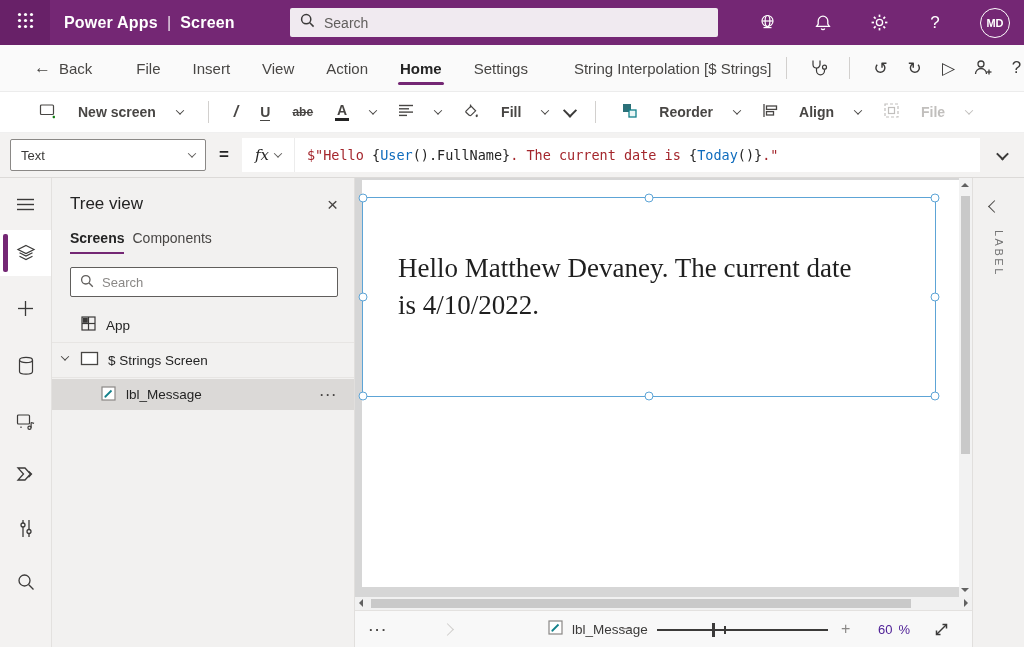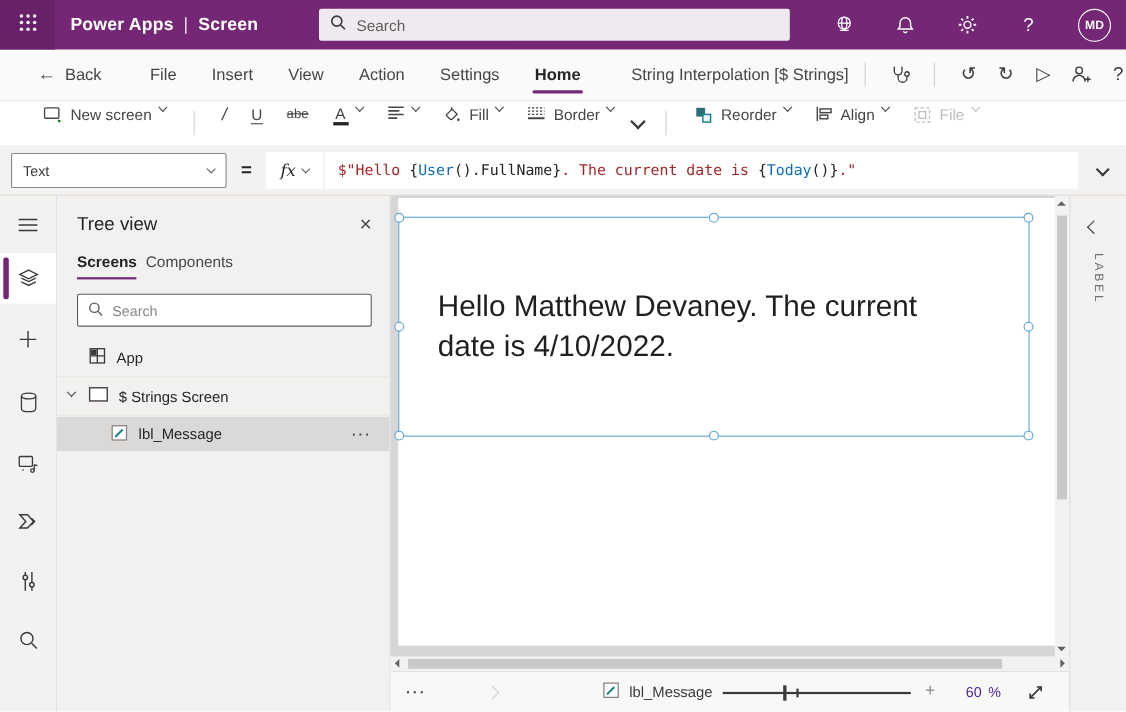--- a/index.html
+++ b/index.html
@@ -28,21 +28,21 @@
   .vdiv { width:1px; height:22px; background:#d2d0ce; margin:0 14px; }
   .menu-item { padding:0 16px; cursor:pointer; height:47px; display:flex; align-items:center; position:relative; }
   .menu-item.active { font-weight:700; color:#242424; }
   .menu-item.active::after { content:""; position:absolute; left:14px; right:14px; bottom:7px; height:3px; background:#742774; border-radius:2px; }
   .app-title { margin-left:30px; white-space:nowrap; }
   .menu-right { margin-left:auto; display:flex; align-items:center; gap:0; padding-right:16px; }
   .mico { width:34px; height:30px; display:flex; align-items:center; justify-content:center; cursor:pointer; color:#3b3a39; font-size:17px; }
 
   
   .toolbar { height:41px; background:#fff; border-bottom:1px solid #f0f0f0; display:flex; align-items:center; padding-left:28px; flex:none; color:#484644; font-size:14px; }
-  .tbtn { display:flex; align-items:flex-start; gap:7px; padding:0 11px; height:32px; cursor:pointer; white-space:nowrap; }
+  .tbtn { display:flex; align-items:center; gap:21px; padding:0 11px; height:32px; cursor:pointer; white-space:nowrap;font-weight:bold; }
   .tbtn.disabled { color:#c1bfbd; cursor:default; }
   .chev { display:inline-block; width:6px; height:6px; border-right:1.4px solid currentColor; border-bottom:1.4px solid currentColor; transform:rotate(45deg) translate(-1px,-1px); }
   .chev-big { width:10px; height:10px; border-width:2.4px; color:#3b3a39; margin:0 6px; }
   .glyph-italic { font-style:italic; font-size:16px; }
   .glyph-underline { font-size:14px; border-bottom:1.2px solid #484644; padding-bottom:0; }
   .glyph-strike { font-size:12px; text-decoration:line-through; }
   .fontcolor { display:flex; flex-direction:column; align-items:center; line-height:1; }
   .fontcolor .a { font-size:14px; }
   .fontcolor .bar { width:14px; height:3px; background:#242424; margin-top:1px; }
 
@@ -85,21 +85,21 @@
   .trow.selected { background:#dbd9d7; padding-left:48px; height:31px; }
   .trow .more { margin-left:auto; margin-right:16px; color:#484644; letter-spacing:2px; font-weight:700; font-size:12px; }
 
   
   .center { width:617px; display:flex; flex-direction:column; flex:none; min-height:0; }
   .viewport { flex:1; display:flex; min-height:0; }
   .page-wrap { flex:1; position:relative; background:#d6d6d6; }
   .page { position:absolute; left:7px; top:2px; right:0; bottom:10px; background:#fff; }
   .sel-box { position:absolute; left:0; top:17px; width:574px; height:200px; border:1px solid #5da4d6; }
   .handle { position:absolute; width:9px; height:9px; background:#fff; border:1.4px solid #5da4d6; border-radius:50%; transform:translate(-50%,-50%); }
-  .page-label { position:absolute; left:35px; top:62px; width:478px; font-size:27px; line-height:37px; color:#1f1f1f; }
+  .page-label { position:absolute; left:35px; top:52px; width:478px; font-size:27px; line-height:37px; color:#1f1f1f;font-family:Liberation Serif, serif; }
 
   
   .vscroll { width:13px; background:#f2f2f2; position:relative; flex:none; }
   .vthumb { position:absolute; left:2px; top:18px; width:9px; height:258px; background:#c9c9c9; }
   .arr { position:absolute; width:0; height:0; border:4px solid transparent; }
   .arr.up { left:2px; top:5px; border-bottom-color:#616161; border-top-width:0; }
   .arr.down { left:2px; bottom:5px; border-top-color:#616161; border-bottom-width:0; }
   .hscroll { height:13px; background:#f1f1f1; position:relative; flex:none; }
   .hthumb { position:absolute; top:2px; left:16px; width:540px; height:9px; background:#c9c9c9; }
   .arr.left { top:2px; left:4px; border-right-color:#616161; border-left-width:0; }
@@ -201,22 +201,22 @@
   <div class="menubar">
     <span class="back">
       <span class="arrow">←</span>
       <span>Back</span>
     </span>
     <span class="vdiv"></span>
     <span class="menu-item">File</span>
     <span class="menu-item">Insert</span>
     <span class="menu-item">View</span>
     <span class="menu-item">Action</span>
+    <span class="menu-item active">Home</span>
     <span class="menu-item">Settings</span>
-    <span class="menu-item active">Home</span>
     <span class="app-title">String Interpolation [$ Strings]</span>
     <span class="menu-right">
       <span class="vdiv"></span>
       <span class="mico">
         <svg width="20" height="20" viewBox="0 0 20 20" fill="none" stroke="#3b3a39" stroke-width="1.2">
           <path d="M5 2.5v4a3.5 3.5 0 0 0 7 0v-4"></path>
             <path d="M8.5 10v2.8a4 4 0 0 0 8 0v-1.2"></path>
             <circle cx="16.5" cy="9.2" r="2"></circle>
         </svg>
       </span>
@@ -276,34 +276,20 @@
     </span>
     <span class="tbtn">
       <span>
         <svg width="17" height="16" viewBox="0 0 17 16" fill="none" stroke="#484644" stroke-width="1.2">
           <path d="M7.5 1.5v3"></path>
             <path d="M3 8.2 8 3.2l4.6 4.6-4.4 4.4a1.4 1.4 0 0 1-2 0L3 9.2a.7.7 0 0 1 0-1z"></path>
           <path d="M14.2 11.2c.8 1.1.8 2.3 0 2.8-.8.5-1.6-.2-1.6-1.3 0-.6.8-1.5 1.6-1.5z" fill="#484644" stroke="none"></path>
         </svg>
       </span>
       <span>Fill</span>
-      <span class="chev"></span>
-    </span>
-    <span class="tbtn">
-      <span>
-        <svg width="17" height="14" viewBox="0 0 17 14" stroke="#484644" stroke-width="1.2">
-          <g stroke-dasharray="2 1.6">
-              <line x1="1" y1="2" x2="16" y2="2"></line>
-              <line x1="1" y1="5" x2="16" y2="5"></line>
-              <line x1="1" y1="8" x2="16" y2="8"></line>
-            </g>
-          <line x1="1" y1="11.5" x2="16" y2="11.5" stroke-width="1.8"></line>
-        </svg>
-      </span>
-      <span>Border</span>
       <span class="chev"></span>
     </span>
     <span class="chev chev-big"></span>
     <span class="vdiv"></span>
     <span class="tbtn">
       <span>
         <svg width="17" height="17" viewBox="0 0 17 17">
           <rect x="2" y="2" width="8" height="8" fill="#2b7078"></rect>
           <rect x="8" y="8" width="7" height="7" fill="#eaf6f6" stroke="#12808a" stroke-width="1.3"></rect>
         </svg>

